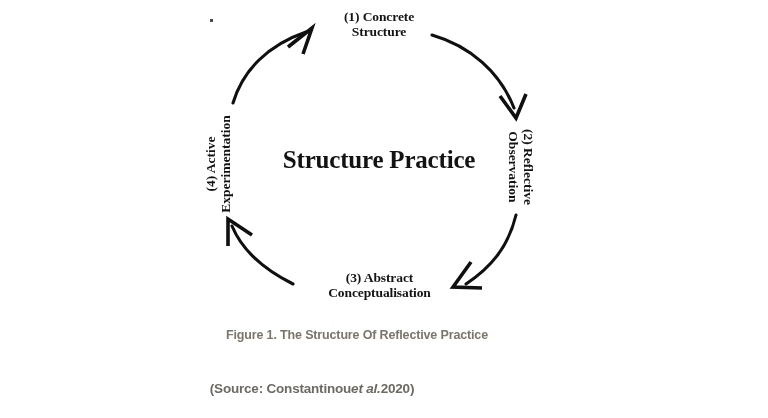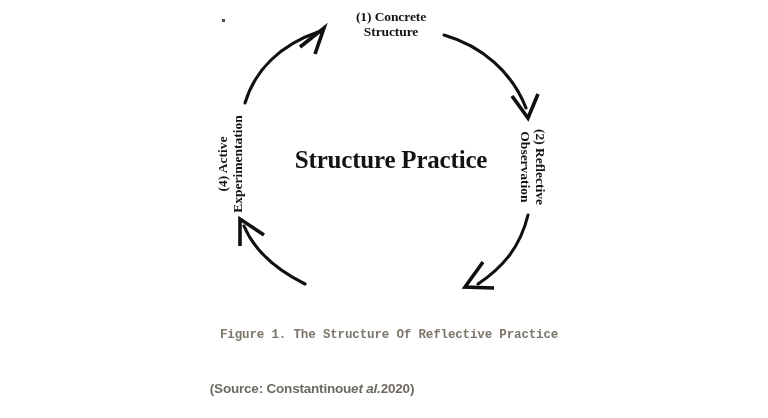--- a/index.html
+++ b/index.html
@@ -12,21 +12,21 @@
     height: 418px;
     position: relative;
     overflow: hidden;
     font-family: "Liberation Serif", "DejaVu Serif", serif;
     -webkit-font-smoothing: antialiased;
   }
 
   
   #figure-canvas {
     position: absolute;
-    left: 12px;
+    left: 0;
     top: 0;
     width: 708px;
     height: 418px;
   }
   #cycle-svg {
     position: absolute;
     left: 0;
     top: 0;
     width: 768px;
     height: 418px;
@@ -121,23 +121,23 @@
     left: 210px;
     top: 19px;
     width: 3px;
     height: 3px;
     background: #4a4a4a;
   }
 
   
   #figure-caption {
     position: absolute;
-    left: 220px;
+    left: 226px;
     top: 328px;
-    font-family: Liberation Mono, monospace;
+    font-family: Liberation Sans, sans-serif;
     font-weight: bold;
     font-size: 12.5px;
     letter-spacing: -0.15px;
     color: #7c756a;
     white-space: nowrap;
   }
   #figure-source {
     position: absolute;
     left: 0;
     top: 381px;
@@ -189,20 +189,24 @@
     <span class="ln">Structure</span>
   </div>
 
   <div class="node-label-vertical" id="node-reflective-observation">
     <div class="rot">
       <span class="ln">(2) Reflective</span>
       <span class="ln">Observation</span>
     </div>
   </div>
 
+  <div class="node-label" id="node-abstract-conceptualisation">
+    <span class="ln">(3) Abstract</span>
+    <span class="ln">Conceptualisation</span>
+  </div>
 
   <div class="node-label-vertical" id="node-active-experimentation">
     <div class="rot">
       <span class="ln">(4) Active</span>
       <span class="ln">Experimentation</span>
     </div>
   </div>
 
   <div id="center-title">Structure Practice</div>
 

